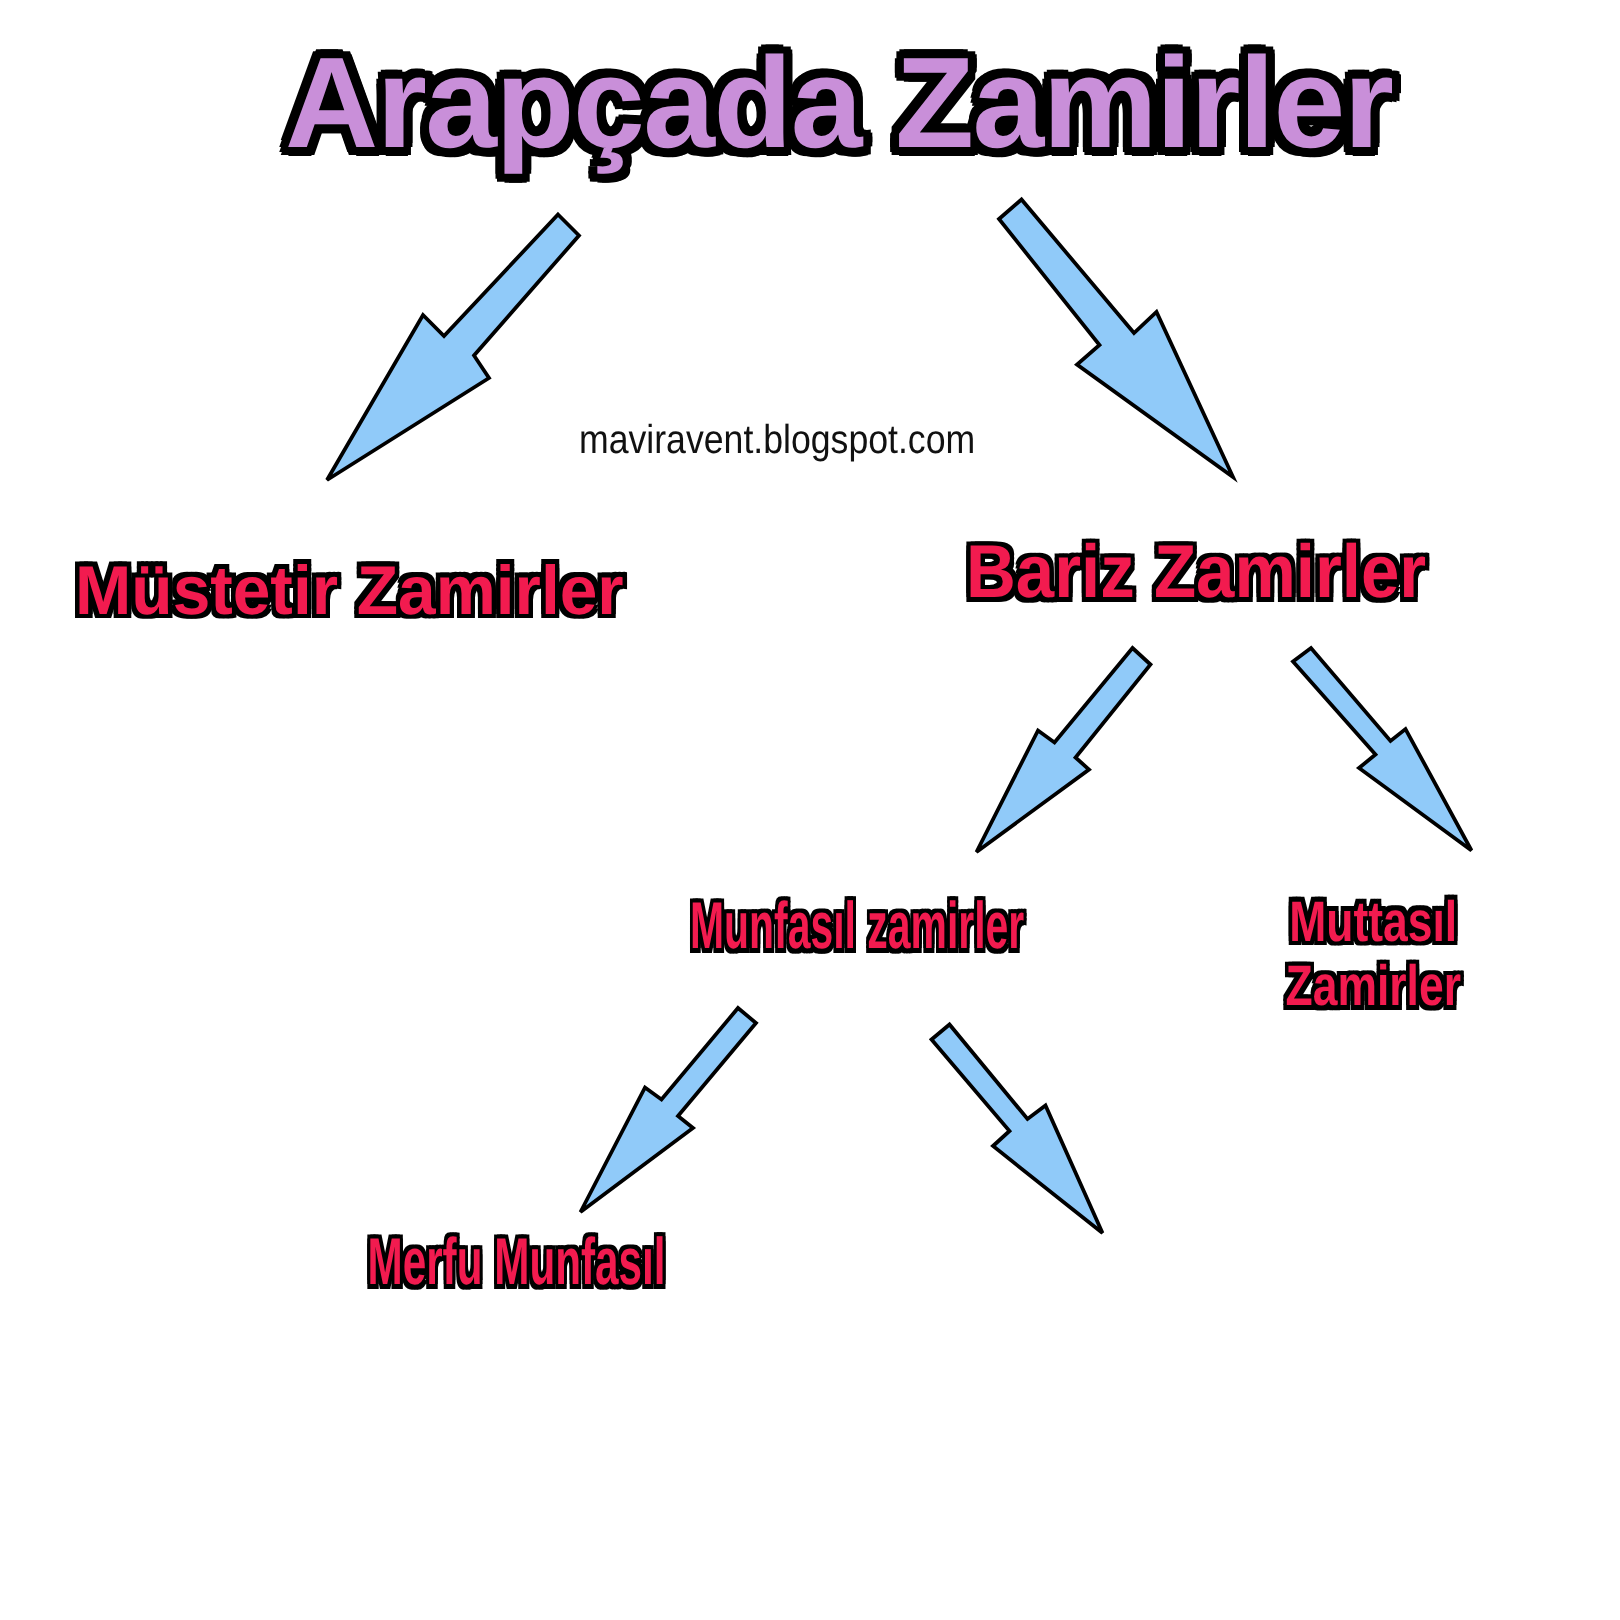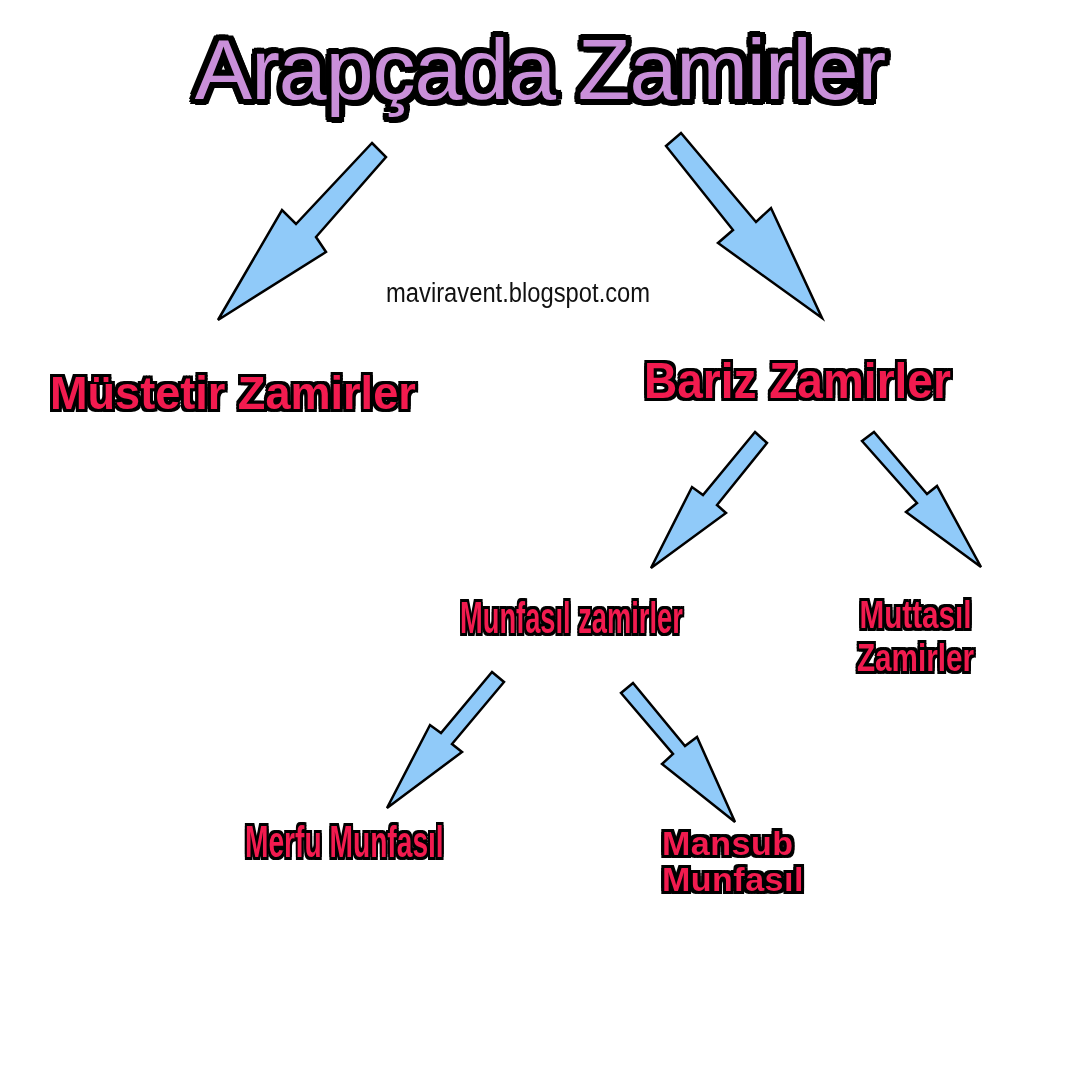--- a/index.html
+++ b/index.html
@@ -9,21 +9,21 @@
     .arrow { fill: #90caf9; stroke: #000; stroke-width: 2.5; stroke-linejoin: miter; }
     .label {
       position: absolute;
       font-family: "Liberation Sans", "DejaVu Sans", sans-serif;
       font-weight: bold;
       white-space: nowrap;
       line-height: 1;
     }
     .title {
       left: 190px; top: 26px; width: 700px; text-align: center;
-      font-size: 86px; color: #c98fd9; font-weight: normal;
+      font-size: 86px; color: #c98fd9; font-weight: bold;
       letter-spacing: -1px;
       -webkit-text-stroke: 0px;
       text-shadow:
         -5px -5px 0 #000, 5px -5px 0 #000, -5px 5px 0 #000, 5px 5px 0 #000,
         0 -6px 0 #000, 0 6px 0 #000, -6px 0 0 #000, 6px 0 0 #000,
         -3px -6px 0 #000, 3px 6px 0 #000, -6px 3px 0 #000, 6px -3px 0 #000;
     }
     .watermark {
       left: 386px; top: 280px; font-size: 27px; color: #111;
       font-weight: normal; transform: scaleX(0.88); transform-origin: left top;
@@ -71,18 +71,14 @@
 
   <div class="label red l-munfasil">Munfasıl zamirler</div>
 
   <div class="label red l-muttasil">
     <div>Muttasıl</div>
     <div>Zamirler</div>
   </div>
 
   <div class="label red l-merfu">Merfu Munfasıl</div>
 
-  <div class="label red l-mansub">
-    <div>Mansub</div>
-    <div>Munfasıl</div>
-  </div>
 
 </div>
 
 </body></html>

